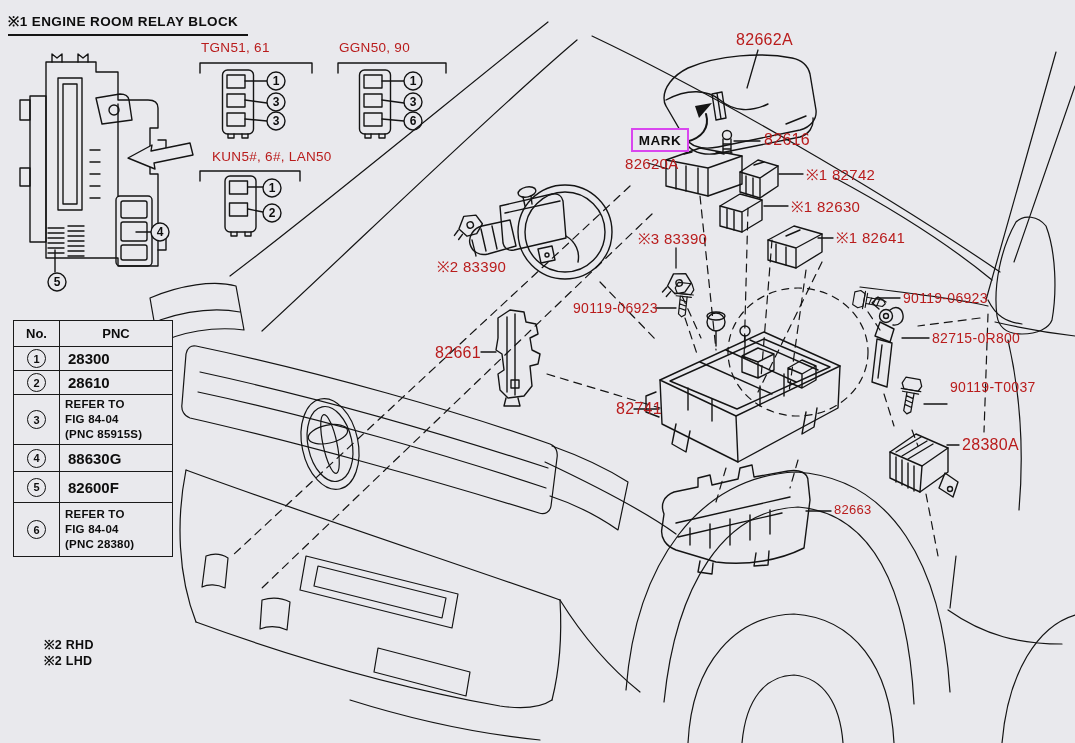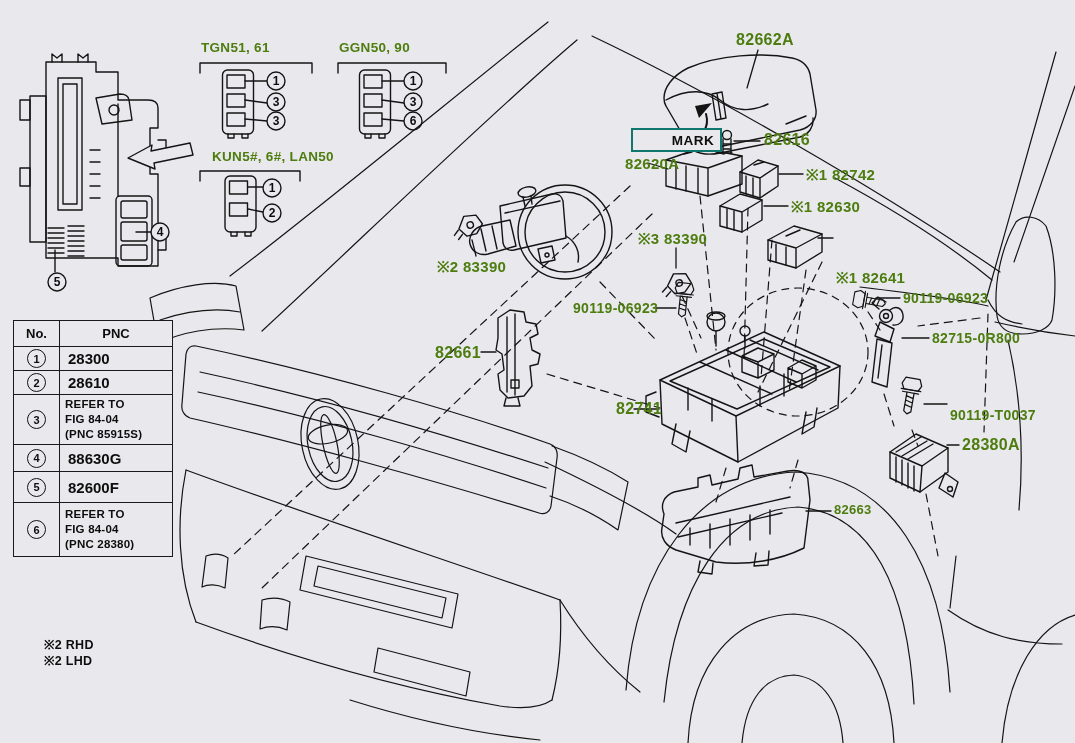--- a/index.html
+++ b/index.html
@@ -1,26 +1,26 @@
 <!DOCTYPE html>
 <html><head>
 <meta charset="utf-8">
 <style>
   html,body{margin:0;padding:0;background:#d9d9de;}
   .canvas{position:relative;width:1075px;height:743px;background:#e9e9ed;overflow:hidden;
           font-family:"Liberation Sans",sans-serif;color:#0d0d0d;}
   svg.art{position:absolute;left:0;top:0;}
-  .lbl{position:absolute;font-weight:700;white-space:nowrap;letter-spacing:.3px;line-height:1;
-       font-size:15px;color:#4d7c0f;}
+  .lbl{position:absolute;font-weight:400;white-space:nowrap;letter-spacing:.3px;line-height:1;
+       font-size:15px;color:#b91c1c;}
   .hdr{position:absolute;left:8px;top:12px;font-size:13.5px;font-weight:700;letter-spacing:.4px;
        border-bottom:2px solid #151515;padding:0 10px 4px 0;}
   .variant-lbl{font-size:13.5px;}
-  .mark-box{position:absolute;left:631px;top:128px;width:54px;height:20px;border:2px solid #0f766e;
+  .mark-box{position:absolute;left:631px;top:128px;width:54px;height:20px;border:2px solid #d946ef;
             display:flex;align-items:center;justify-content:center;font-size:13.5px;font-weight:700;
-            background:#e9e9ed;letter-spacing:.5px;padding-left:33px;}
+            background:#e9e9ed;letter-spacing:.5px;}
   .fnote{position:absolute;font-size:12.5px;font-weight:700;letter-spacing:.3px;}
   table.pnc{position:absolute;left:13px;top:320px;border-collapse:collapse;background:#e9e9ed;
             font-family:"Liberation Sans",sans-serif;padding-left:36px;}
   table.pnc th,table.pnc td{border:1.6px solid #1a1a1a;font-weight:700;color:#0d0d0d;}
   table.pnc th{font-size:13px;padding:2px 4px;}
   .no-cell{width:37px;text-align:center;vertical-align:middle;}
   .pnc-cell{width:100px;padding:2px 4px 2px 8px;font-size:15px;vertical-align:middle;}
   .pnc-cell.multi{font-size:11.5px;line-height:1.3;white-space:pre-line;padding-left:5px;letter-spacing:.2px;}
   .circ{display:inline-flex;width:17px;height:17px;border:1.5px solid #111;border-radius:50%;
         align-items:center;justify-content:center;font-size:11px;font-weight:700;background:#e9e9ed;}
@@ -286,41 +286,42 @@
       <path d="M929,338 H902"></path>
       <path d="M947,404 H924"></path>
       <path d="M959,445 H947"></path>
       <path d="M831,511 H806"></path>
       <path d="M686,142 C702,138 710,128 706,114" stroke-width="2"></path>
       <polygon points="699,118 712,103 695,106" fill="#141414" stroke="none"></polygon>
     </g>
   </g>
 </svg>
 
+<div class="hdr">※1 ENGINE ROOM RELAY BLOCK</div>
 
 <div class="lbl variant-lbl" style="left:201px;top:41px;">TGN51, 61</div>
 <div class="lbl variant-lbl" style="left:339px;top:41px;">GGN50, 90</div>
 <div class="lbl variant-lbl" style="left:212px;top:150px;">KUN5#, 6#, LAN50</div>
 
 <div class="mark-box">MARK</div>
 
 <div class="lbl" style="left:736px;top:32px;font-size:16px;">82662A</div>
 <div class="lbl" style="left:764px;top:132px;font-size:16px;">82616</div>
 <div class="lbl" style="left:592px;top:156px;margin-left:33px;">82620A</div>
 <div class="lbl" style="left:806px;top:167px;">※1 82742</div>
 <div class="lbl" style="left:791px;top:199px;">※1 82630</div>
-<div class="lbl" style="left:836px;top:230px;margin-top:40px;">※1 82641</div>
+<div class="lbl" style="left:836px;top:230px;">※1 82641</div>
 <div class="lbl" style="left:638px;top:231px;">※3 83390</div>
 <div class="lbl" style="left:437px;top:259px;">※2 83390</div>
 <div class="lbl" style="left:573px;top:301px;font-size:14px;">90119-06923</div>
 <div class="lbl" style="left:435px;top:345px;font-size:16px;">82661</div>
 <div class="lbl" style="left:592px;top:401px;font-size:16px;margin-left:24px;">82741</div>
 <div class="lbl" style="left:903px;top:291px;font-size:14px;">90119-06923</div>
 <div class="lbl" style="left:932px;top:331px;font-size:14px;">82715-0R800</div>
-<div class="lbl" style="left:950px;top:408px;font-size:14px;">90119-T0037</div>
+<div class="lbl" style="left:950px;top:380px;font-size:14px;">90119-T0037</div>
 <div class="lbl" style="left:962px;top:437px;font-size:16px;">28380A</div>
 <div class="lbl" style="left:834px;top:503px;font-size:13px;">82663</div>
 
 <table class="pnc">
   <tbody>
         <tr style="height:26px;">
     <th class="no-cell">No.</th>
     <th>PNC</th>
   </tr>
   <tr style="height:24px;">

